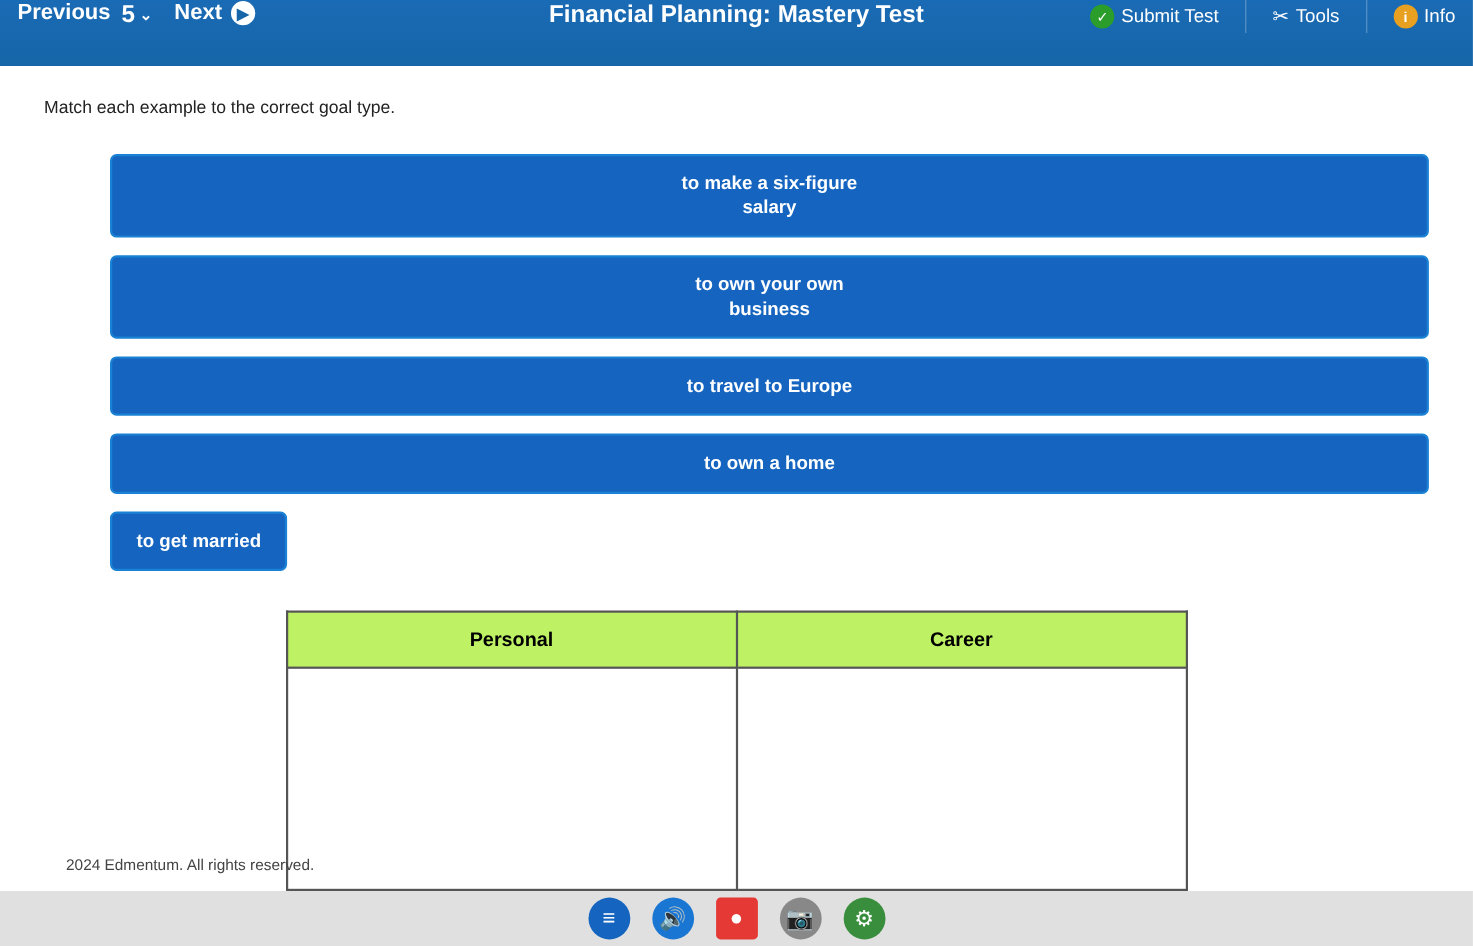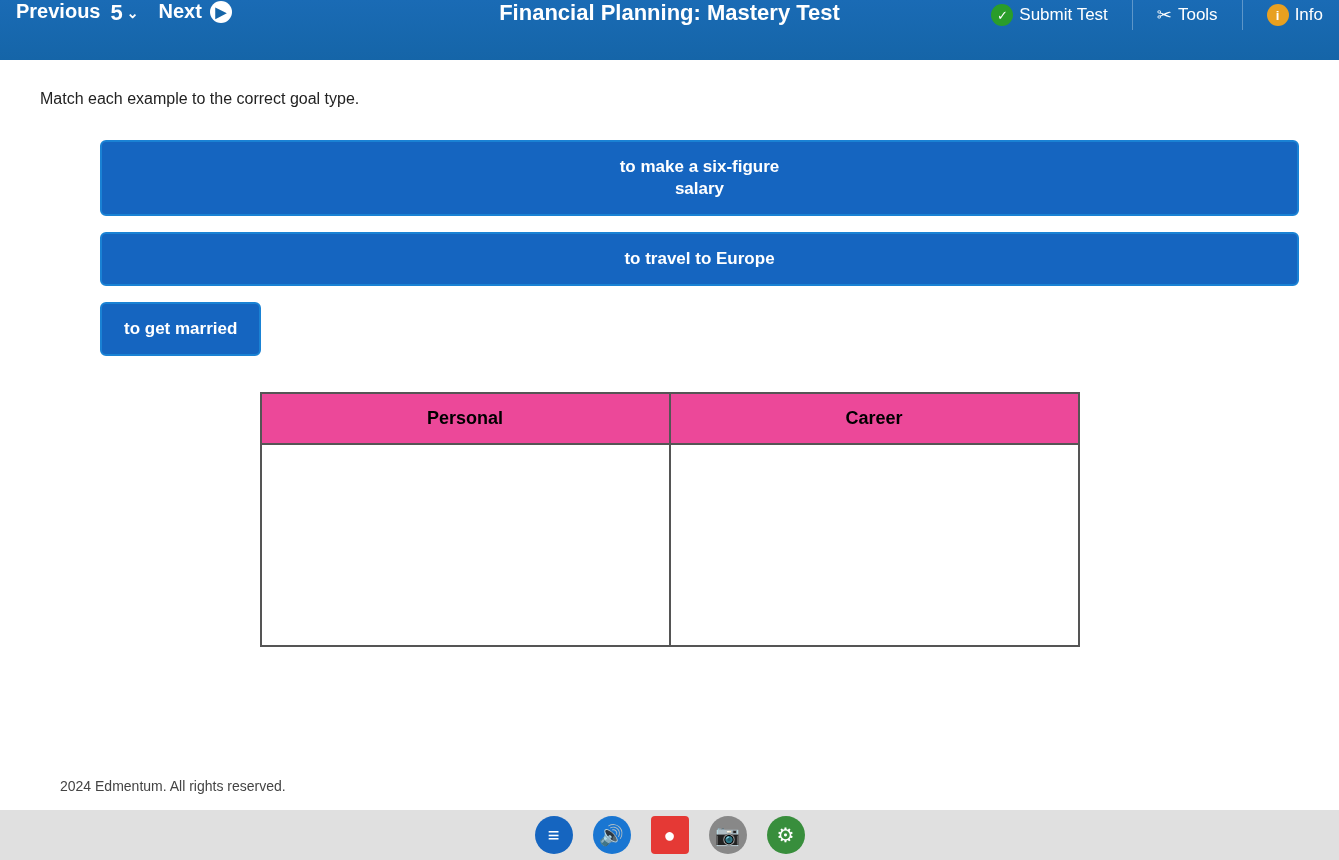--- a/index.html
+++ b/index.html
@@ -193,21 +193,21 @@
       width: 820px;
       border: 2px solid #555;
     }
 
     .drop-table th {
       border: 2px solid #555;
       padding: 14px 20px;
       font-size: 18px;
       font-weight: bold;
       text-align: center;
-      background: #ec4899;
+      background: #bef264;
       width: 50%;
     }
 
     .drop-table td {
       border: 2px solid #555;
       padding: 0;
       height: 200px;
       width: 50%;
       vertical-align: top;
     }
@@ -303,21 +303,23 @@
       <span>Info</span>
     </span>
   </div>
 </nav>
 
 <div class="content">
   <p class="instruction-2">Match each example to the correct goal type.</p>
 
   <div class="tile-row-1">
     <div class="tile">to make a six-figure<br>salary</div>
+    <div class="tile">to own your own<br>business</div>
     <div class="tile">to travel to Europe</div>
+    <div class="tile">to own a home</div>
   </div>
   <div class="tile-row-2">
     <div class="tile">to get married</div>
   </div>
 
   <div class="table-wrapper">
     <table class="drop-table">
       <thead>
         <tr>
           <th>Personal</th>

